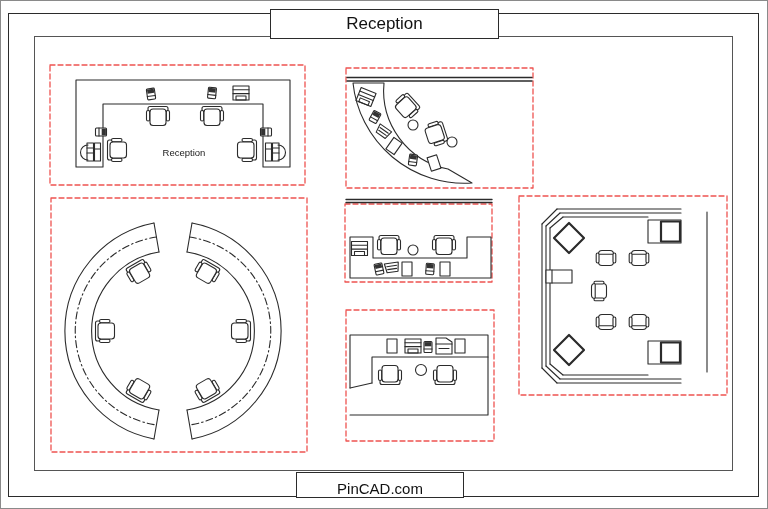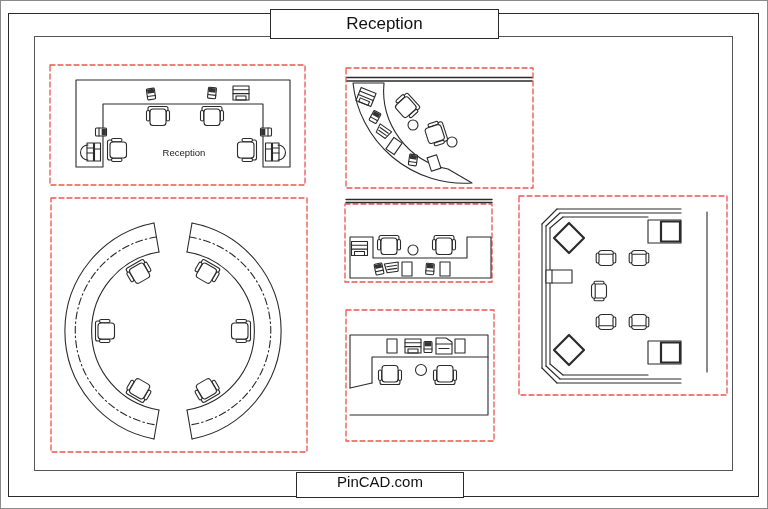--- a/index.html
+++ b/index.html
@@ -7,21 +7,21 @@
          font-family:"Liberation Sans",sans-serif;color:#111;}
   .canvas-border{position:absolute;left:0;top:0;width:766px;height:507px;border:1px solid #8a8a8a;}
   .outer-frame{position:absolute;left:8px;top:13px;width:751px;height:484px;
                border:1.5px solid #2b2b2b;box-sizing:border-box;background:transparent;}
   .inner-rect{position:absolute;left:34px;top:36px;width:699px;height:435px;
               border:1px solid #555;box-sizing:border-box;}
   .title-box{position:absolute;left:270px;top:9px;width:229px;height:30px;background:#fff;
              border:1.6px solid #2b2b2b;box-sizing:border-box;display:flex;align-items:center;
              justify-content:center;font-size:17px;z-index:5;}
   .brand-box{position:absolute;left:296px;top:472px;width:168px;height:26px;background:#fff;
-             border:1.5px solid #2b2b2b;box-sizing:border-box;display:flex;align-items:flex-start;
+             border:1.5px solid #2b2b2b;box-sizing:border-box;display:flex;align-items:flex-end;
              justify-content:center;font-size:15px;z-index:5;}
   svg.cad{position:absolute;left:0;top:0;z-index:3;}
   .cad path,.cad rect,.cad line,.cad circle,.cad use{fill:none;stroke:#2b2b2b;stroke-width:1.1;
         stroke-linecap:round;stroke-linejoin:round;}
   .cad .fw{fill:#ffffff;}
   .cad .dk{fill:#333333;stroke:none;}
   .cad .sel{stroke:#ee5350;stroke-dasharray:5 3;stroke-width:1.3;fill:none;}
   .cad .dash{stroke-dasharray:7 3 1.5 3;}
   .cad .bold{stroke-width:2.2;}
   .cad .wall{stroke-width:1.4;}

